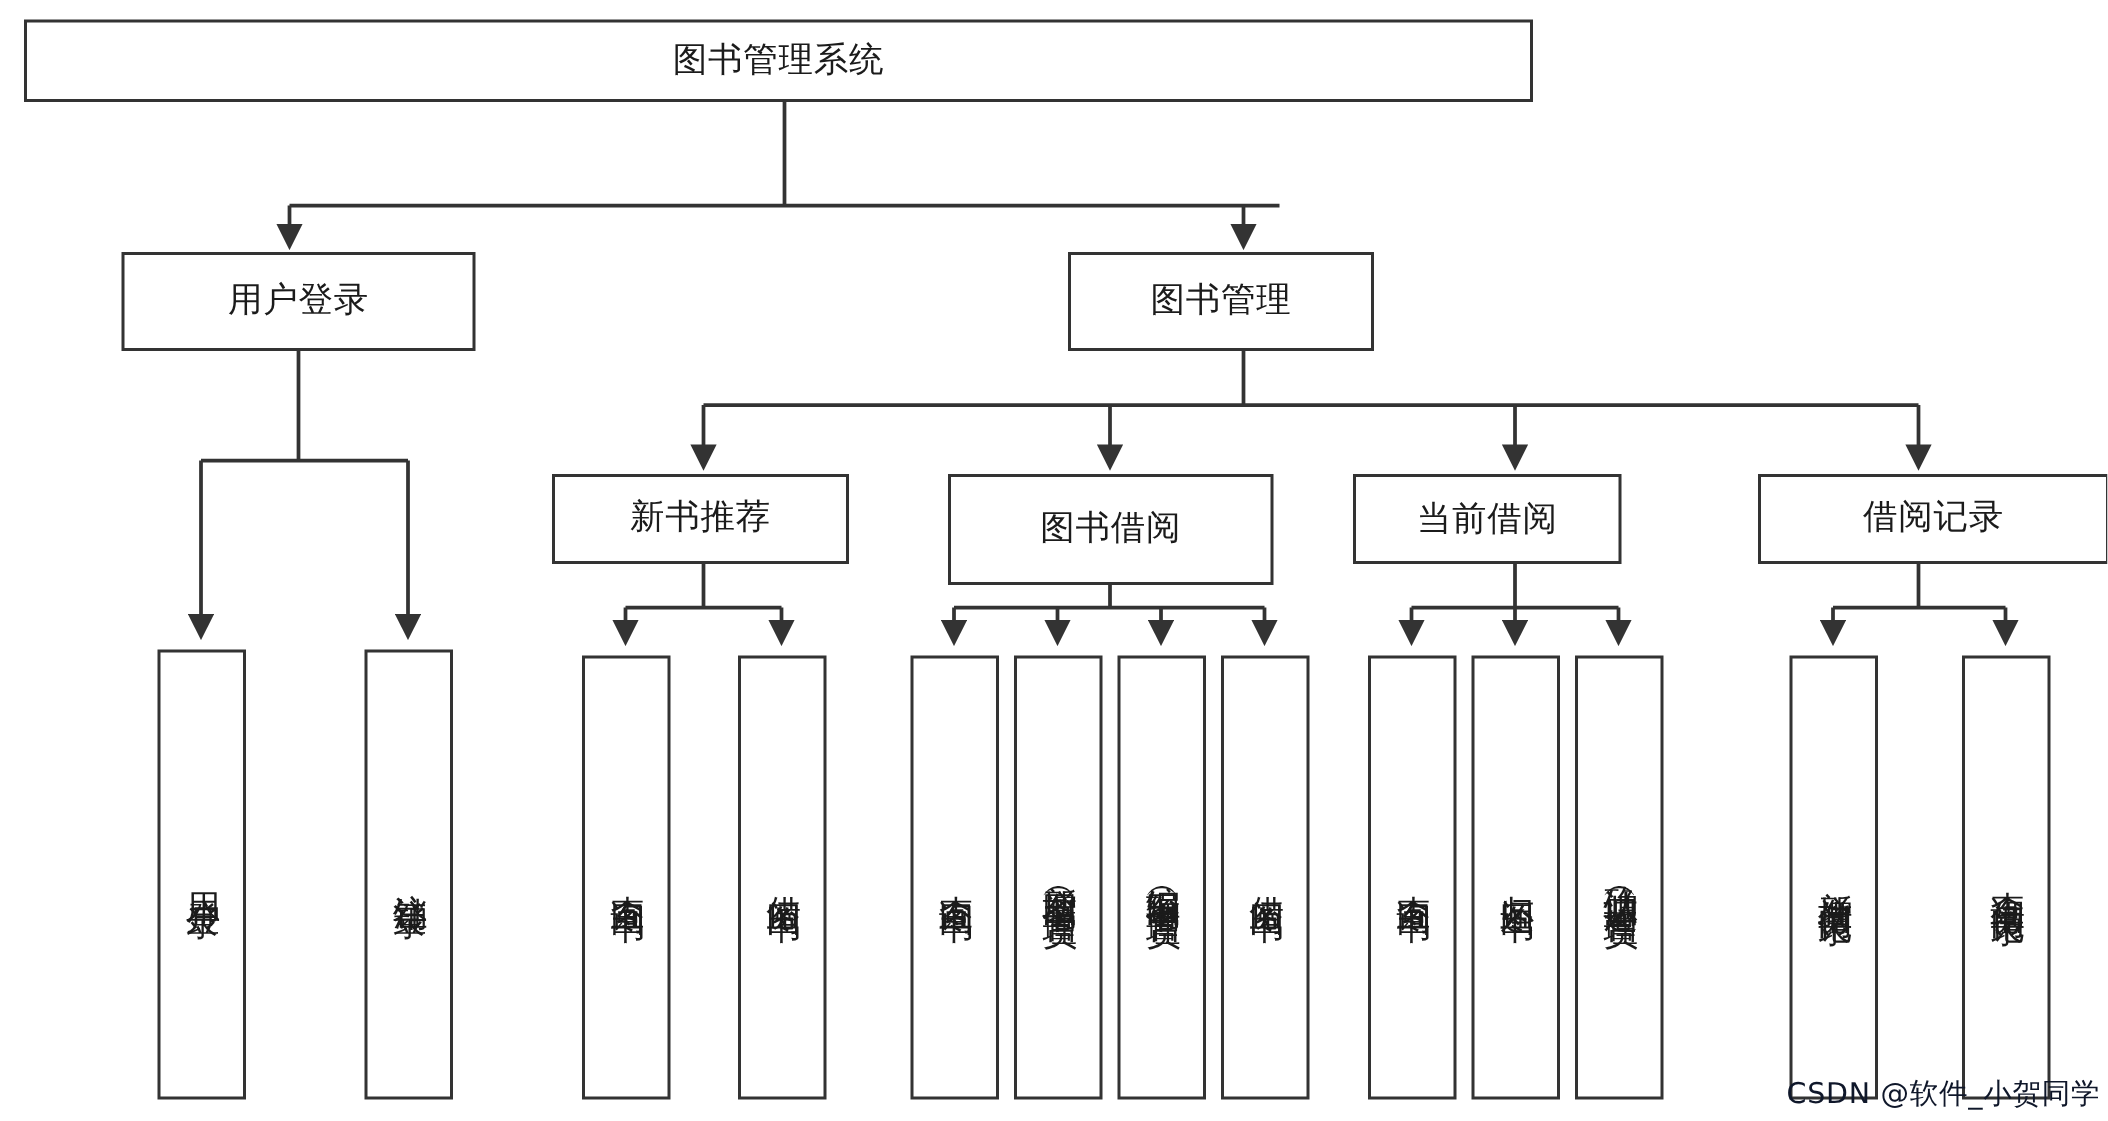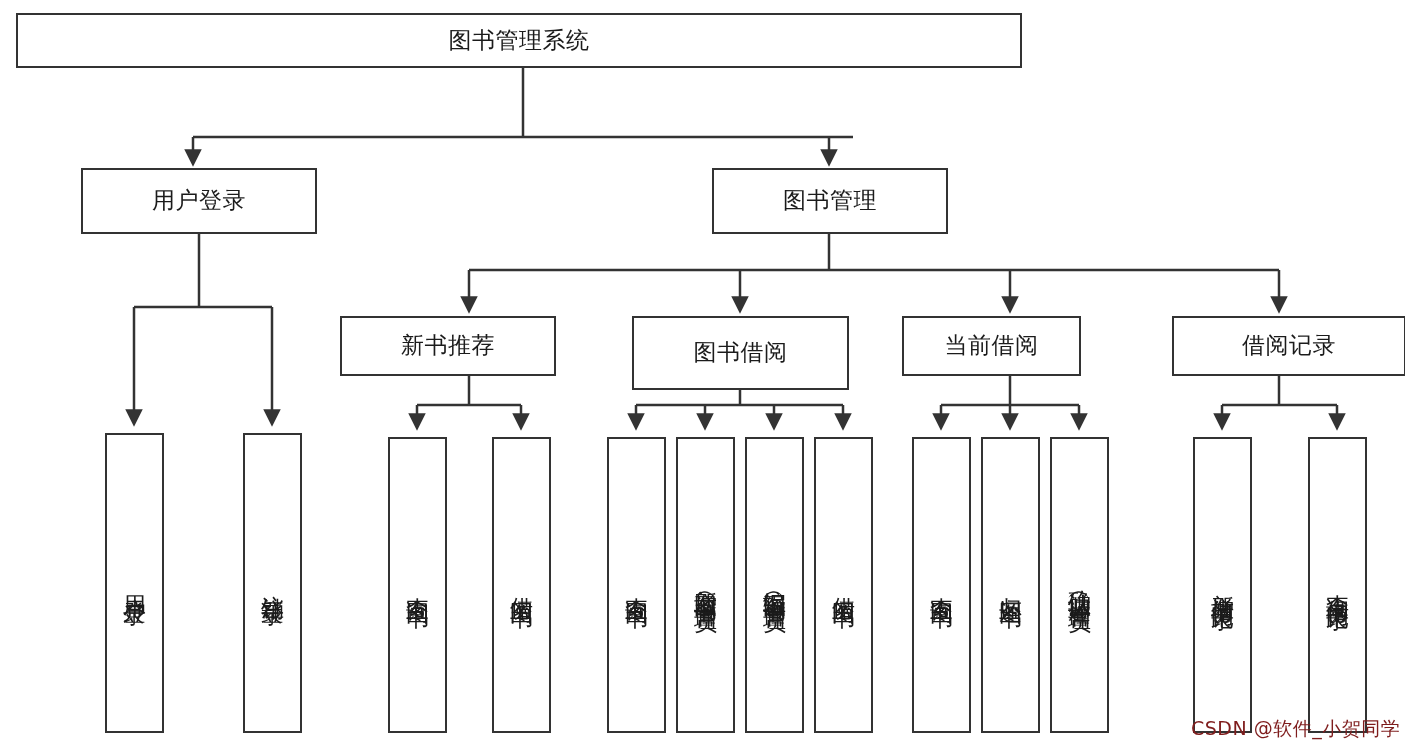--- a/index.html
+++ b/index.html
@@ -49,21 +49,21 @@
     writing-mode: vertical-rl;
     text-orientation: upright;
     letter-spacing: 3px;
     line-height: 1;
     white-space: nowrap;
   }
   .node.root .label { font-size: 23px; }
   .watermark {
     position: absolute;
     font-size: 19px;
-    color: #7f1d1d;
+    color: #0f172a;
     letter-spacing: 0.5px;
     white-space: nowrap;
     z-index: 3;
   }
 </style>
 </head>
 <body>
 
 <div id="diagram">
 
@@ -117,25 +117,25 @@
     </g>
   </svg>
 
   <div class="node root" style="left:16px; top:13px; width:1006px; height:55px;">
     <span class="label">图书管理系统</span>
   </div>
 
   <div class="node" style="left:81px; top:168px; width:236px; height:66px;">
     <span class="label">用户登录</span>
   </div>
-  <div class="node" style="left:712px; top:168px; width:236px; height:66px;">
+  <div class="node" style="left:712px; top:168px; width:204px; height:66px;">
     <span class="label">图书管理</span>
   </div>
 
-  <div class="node" style="left:340px; top:316px; width:216px; height:60px;">
+  <div class="node" style="left:368px; top:316px; width:198px; height:60px;">
     <span class="label">新书推荐</span>
   </div>
   <div class="node" style="left:632px; top:316px; width:217px; height:74px;">
     <span class="label">图书借阅</span>
   </div>
   <div class="node" style="left:902px; top:316px; width:179px; height:60px;font-family:Liberation Serif, serif;">
     <span class="label">当前借阅</span>
   </div>
   <div class="node" style="left:1172px; top:316px; width:234px; height:60px;">
     <span class="label">借阅记录</span>

